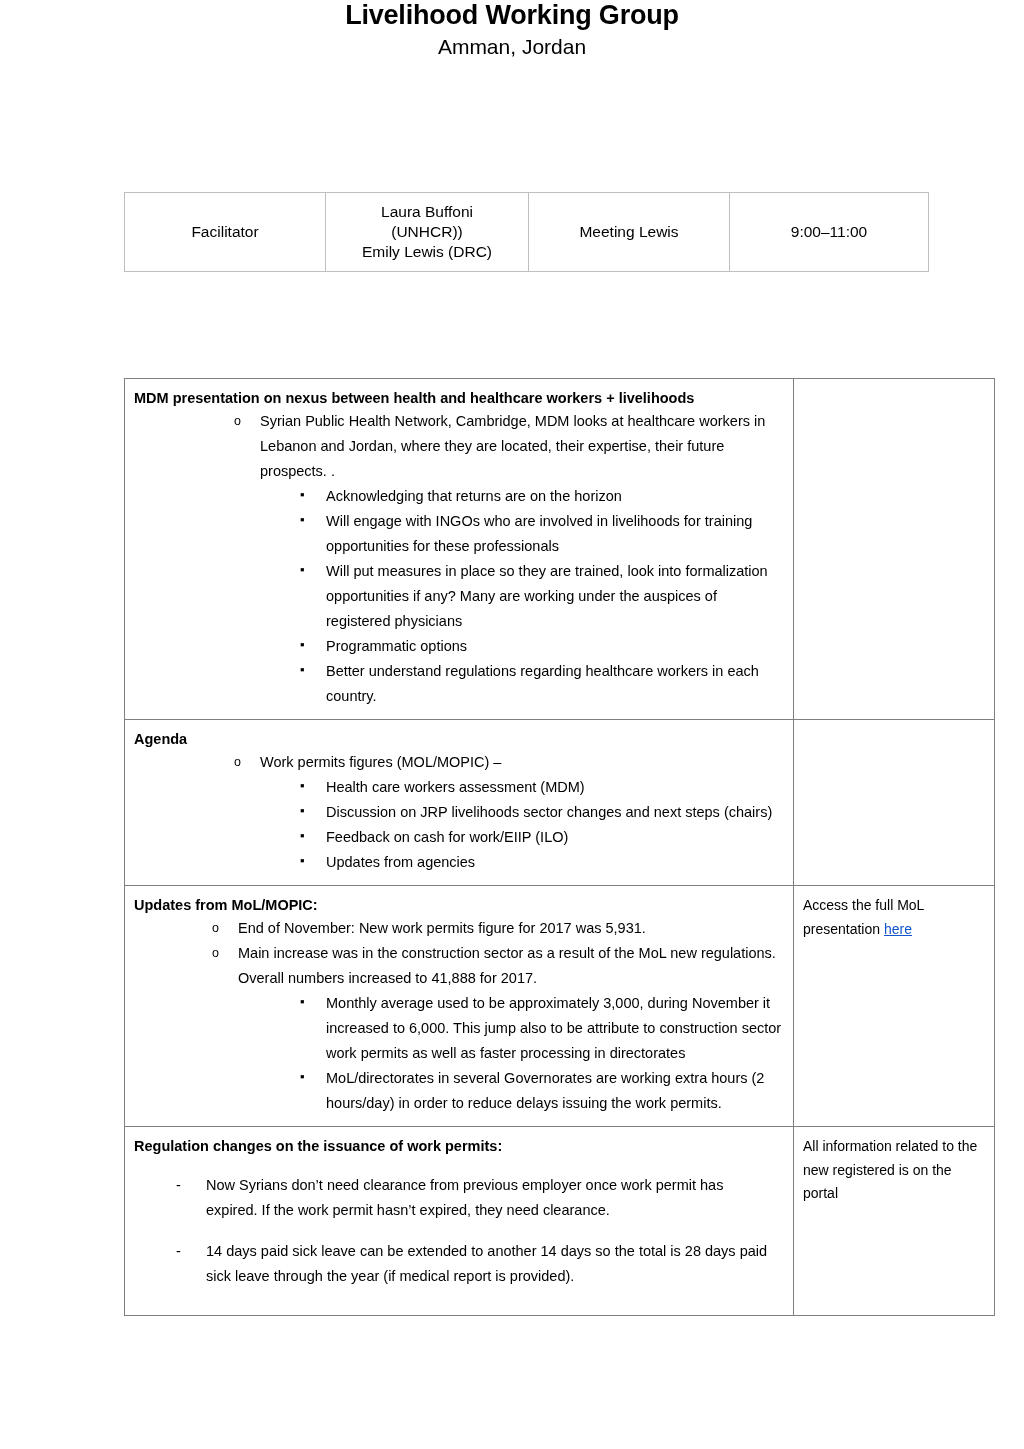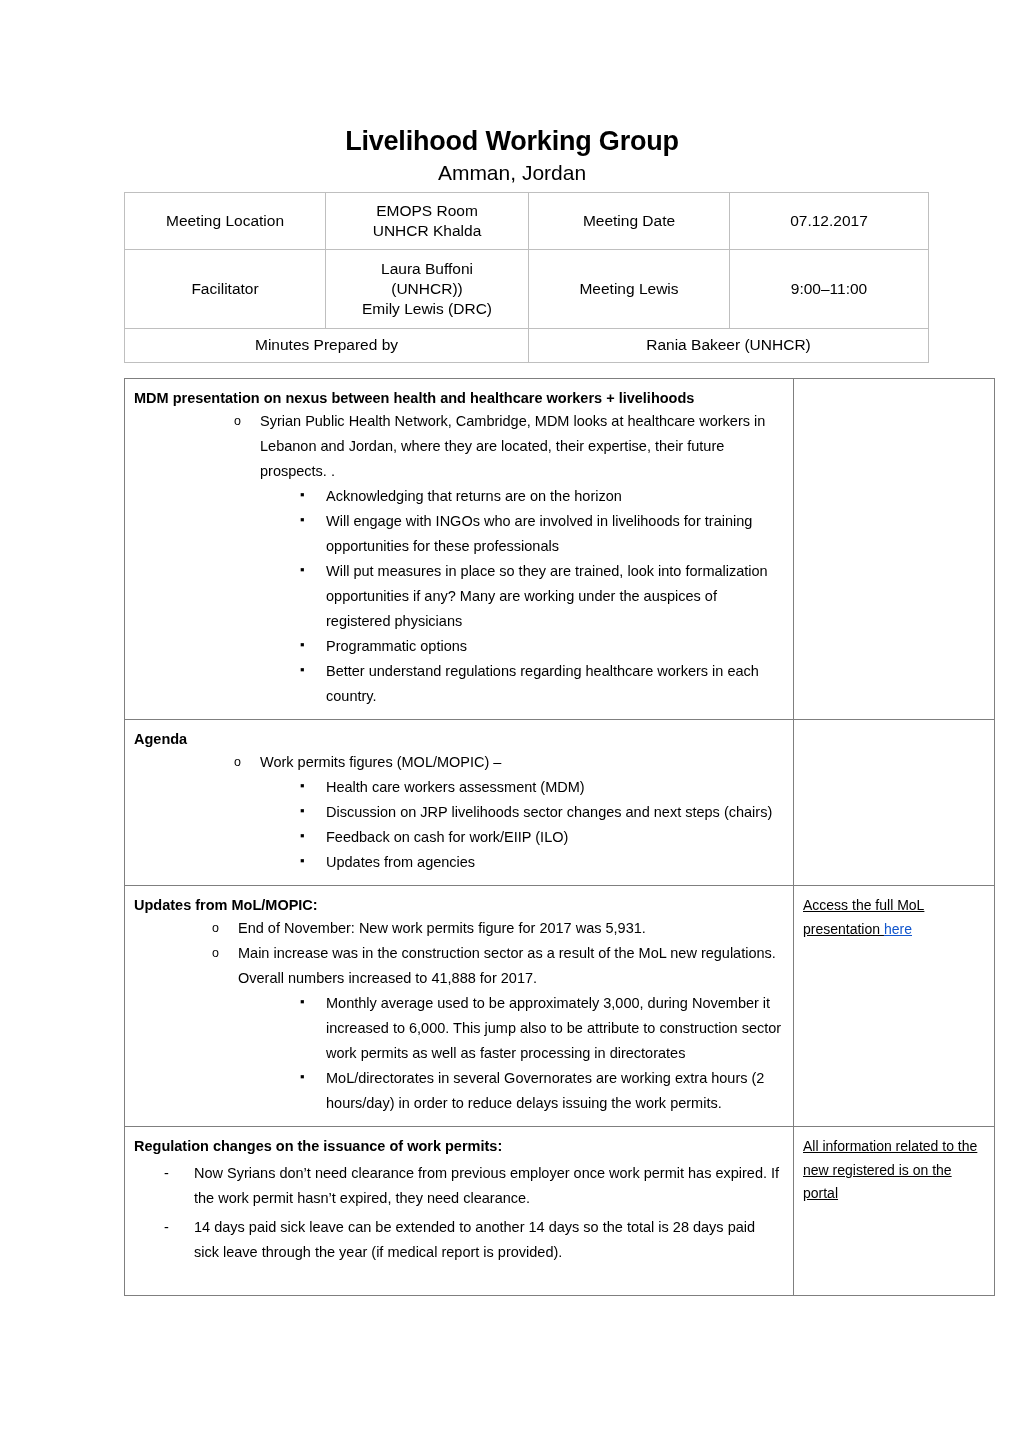--- a/index.html
+++ b/index.html
@@ -21,21 +21,20 @@
     box-sizing: border-box;
   }
 
   
   .doc-title {
     text-align: center;
     font-size: 27px;
     font-weight: bold;
     letter-spacing: -0.2px;
     margin: 0;
-    padding-top: 126px;
     line-height: 1.12;
   }
   .doc-subtitle {
     text-align: center;
     font-size: 21px;
     font-weight: normal;
     margin: 0;
     padding-top: 5px;
     line-height: 1.12;
   }
@@ -136,72 +135,60 @@
   ul.dash {
     list-style: none;
     margin: 0;
     padding: 0 0 0 18px;
   }
   ul.dash > li {
     position: relative;
     font-size: 14.5px;
     line-height: 1.72;
     padding-left: 38px;
-    margin: 4px;
+    margin: 16px;
   }
   ul.dash > li::before {
     content: "-";
     position: absolute;
     left: 8px;
     top: 0;
     font-size: 14.5px;
     line-height: 1.72;
   }
 
   .side-text {
     font-size: 14px;
     line-height: 1.70;
     margin: 0;
-    text-decoration: underline;
   }
   a.doclink {
     color: #1155cc;
     text-decoration: underline;
   }
 
   .nested-wrap { padding-top: 0; }
 </style>
 </head>
 <body>
 
 <div class="page">
 
   <h1 class="doc-title">Livelihood Working Group</h1>
   <h2 class="doc-subtitle">Amman, Jordan</h2>
 
   <table class="info-table">
     <tbody>
-      <tr class="r1">
-        <td class="col-a">Meeting Location</td>
-        <td class="col-b" style="white-space:pre-line;">EMOPS Room
-UNHCR Khalda</td>
-        <td class="col-c">Meeting Date</td>
-        <td class="col-d">07.12.2017</td>
-      </tr>
       <tr class="r2">
         <td class="col-a">Facilitator</td>
         <td class="col-b" style="white-space:pre-line;">Laura Buffoni
 (UNHCR))
 Emily Lewis (DRC)</td>
         <td class="col-c">Meeting Lewis</td>
         <td class="col-d">9:00–11:00</td>
-      </tr>
-      <tr class="r3">
-        <td colspan="2">Minutes Prepared by</td>
-        <td colspan="2">Rania Bakeer (UNHCR)</td>
       </tr>
     </tbody>
   </table>
 
   <table class="minutes-table">
     <tbody>
 
       <tr>
         <td class="main-col">
           <p class="sec-heading">MDM presentation on nexus between health and healthcare workers + livelihoods</p>

